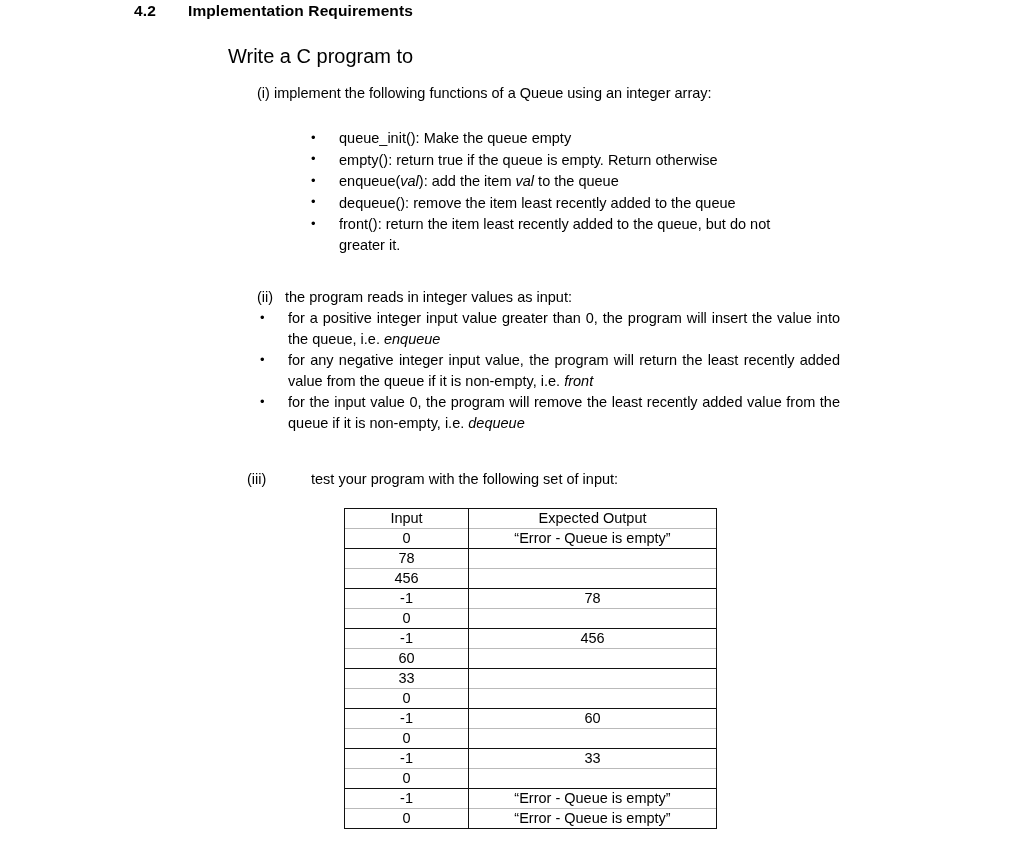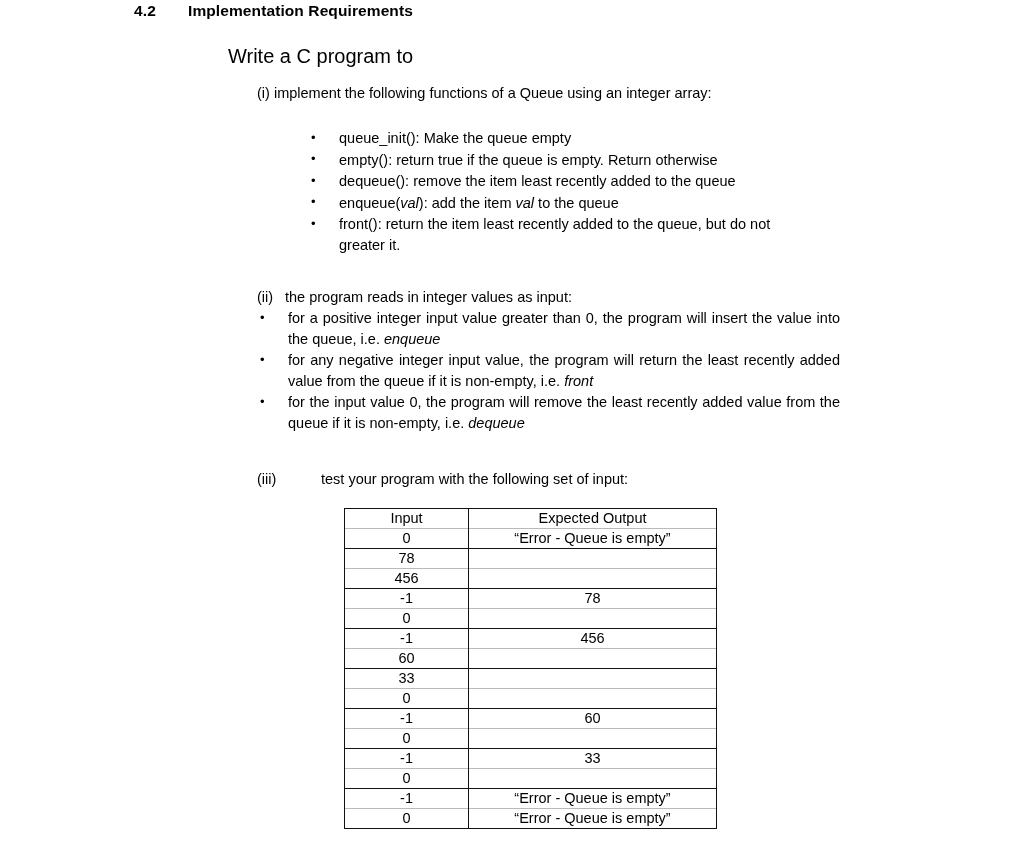--- a/index.html
+++ b/index.html
@@ -110,21 +110,21 @@
     display: block;
     text-align: left;
   }
   em {
     font-style: italic;
   }
 
   
   .part-iii-label {
     position: absolute;
-    left: 257px;
+    left: 247px;
     top: 471px;
     font-size: 14.5px;
     white-space: nowrap;
   }
   .part-iii-label .rn {
     display: inline-block;
     min-width: 64px;
   }
 
   
@@ -179,22 +179,22 @@
     <span class="num">4.2</span><span>Implementation Requirements</span>
   </div>
 
   <div class="intro-line">Write a C program to</div>
 
   <div class="part-i-label">(i) implement the following functions of a Queue using an integer array:</div>
 
   <ul class="blist bullets-i">
     <li><span>queue_init():  Make the queue empty</span></li>
     <li><span>empty(): return true if the queue is empty. Return otherwise</span></li>
+    <li><span>enqueue(</span><em>val</em><span>): add the item </span><em>val</em><span> to the queue</span></li>
     <li><span>dequeue(): remove the item least recently added to the queue</span></li>
-    <li><span>enqueue(</span><em>val</em><span>): add the item </span><em>val</em><span> to the queue</span></li>
     <li><span>front():   return the item least recently added to the queue, but do not</span><span class="lastline">greater it.</span></li>
   </ul>
 
   <div class="part-ii">
     <div class="part-ii-head">
       <span class="rn">(ii)</span><span>the program reads in integer values as input:</span>
     </div>
     <ul class="blist bullets-ii">
       <li><span>for a positive integer input value greater than 0, the program will insert the value into the queue, i.e. </span><em>enqueue</em></li>
       <li><span>for any negative integer input value, the program will return the least recently added value from the queue if it is non-empty, i.e.  </span><em>front</em></li>

